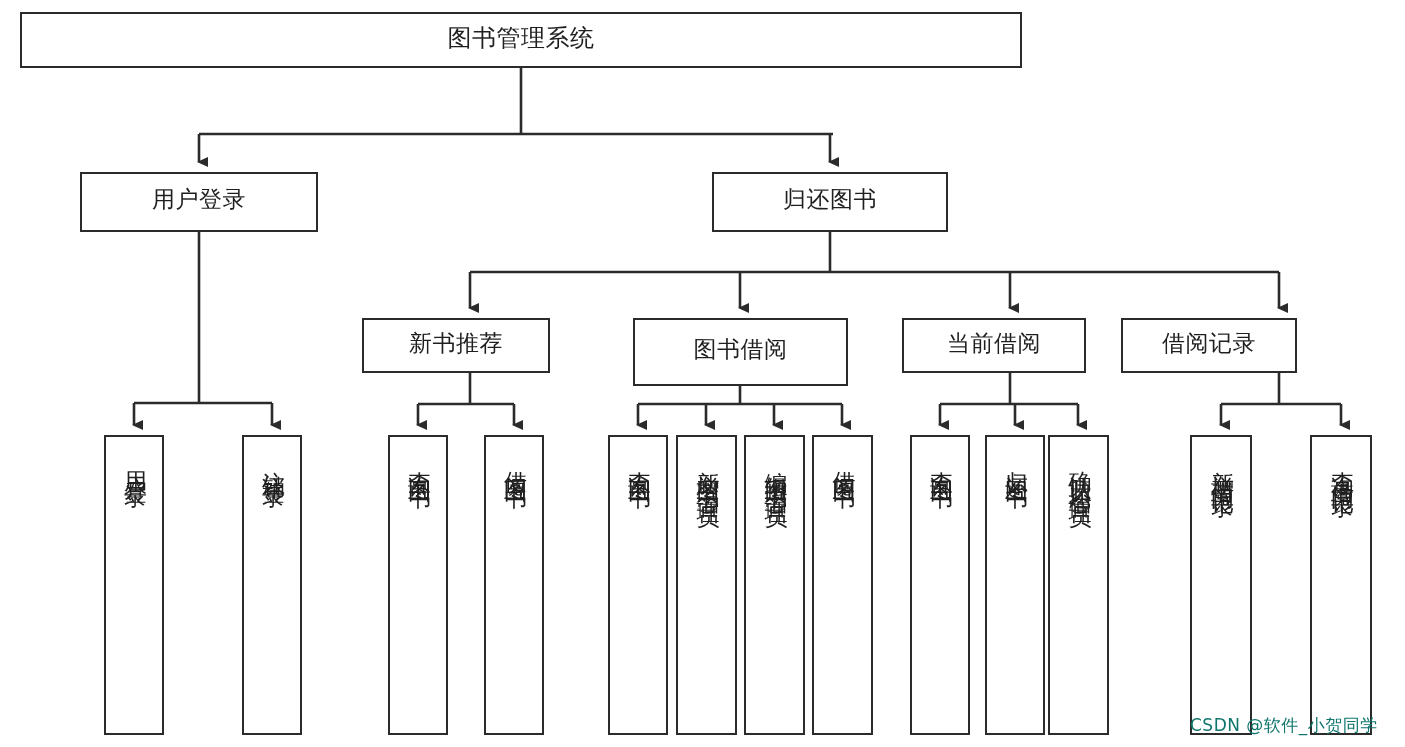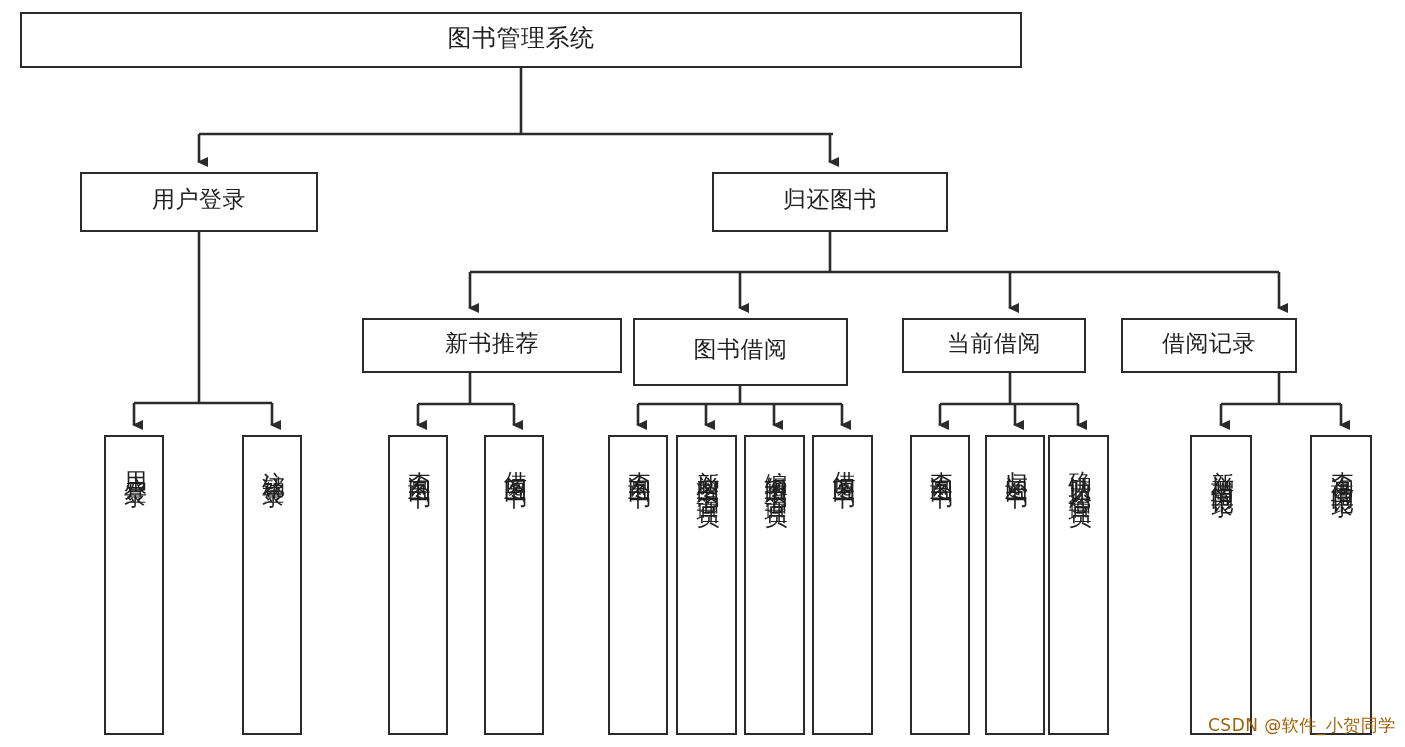--- a/index.html
+++ b/index.html
@@ -59,26 +59,25 @@
   .node.vert .label {
     writing-mode: vertical-rl;
     text-orientation: upright;
     font-size: 23px;
     line-height: 1.05;
     letter-spacing: 5px;
     white-space: nowrap;
   }
   .watermark {
     position: absolute;
-    color: #a16207;
+    color: #0f766e;
     font-size: 17px;
     white-space: nowrap;
     letter-spacing: 0.5px;
     font-family: "DejaVu Sans", "Liberation Sans", sans-serif;
-    margin-left: 18px;
   }
 </style>
 </head>
 <body>
 
 <div id="canvas">
 
   <svg class="edges" viewBox="0 0 1405 747" xmlns="http://www.w3.org/2000/svg">
     <defs>
       <marker id="arrow" markerWidth="12" markerHeight="12" refX="5" refY="9" orient="auto" markerUnits="userSpaceOnUse">
@@ -133,21 +132,21 @@
     <span class="label">图书管理系统</span>
   </div>
 
   <div class="node horiz" style="left:80px; top:172px; width:238px; height:60px;">
     <span class="label">用户登录</span>
   </div>
   <div class="node horiz" style="left:712px; top:172px; width:236px; height:60px;">
     <span class="label">归还图书</span>
   </div>
 
-  <div class="node horiz" style="left:362px; top:318px; width:260px; height:55px;">
+  <div class="node horiz" style="left:362px; top:318px; width:188px; height:55px;">
     <span class="label">新书推荐</span>
   </div>
   <div class="node horiz" style="left:633px; top:318px; width:215px; height:68px;">
     <span class="label">图书借阅</span>
   </div>
   <div class="node horiz" style="left:902px; top:318px; width:184px; height:55px;">
     <span class="label">当前借阅</span>
   </div>
   <div class="node horiz" style="left:1121px; top:318px; width:176px; height:55px;">
     <span class="label">借阅记录</span>

